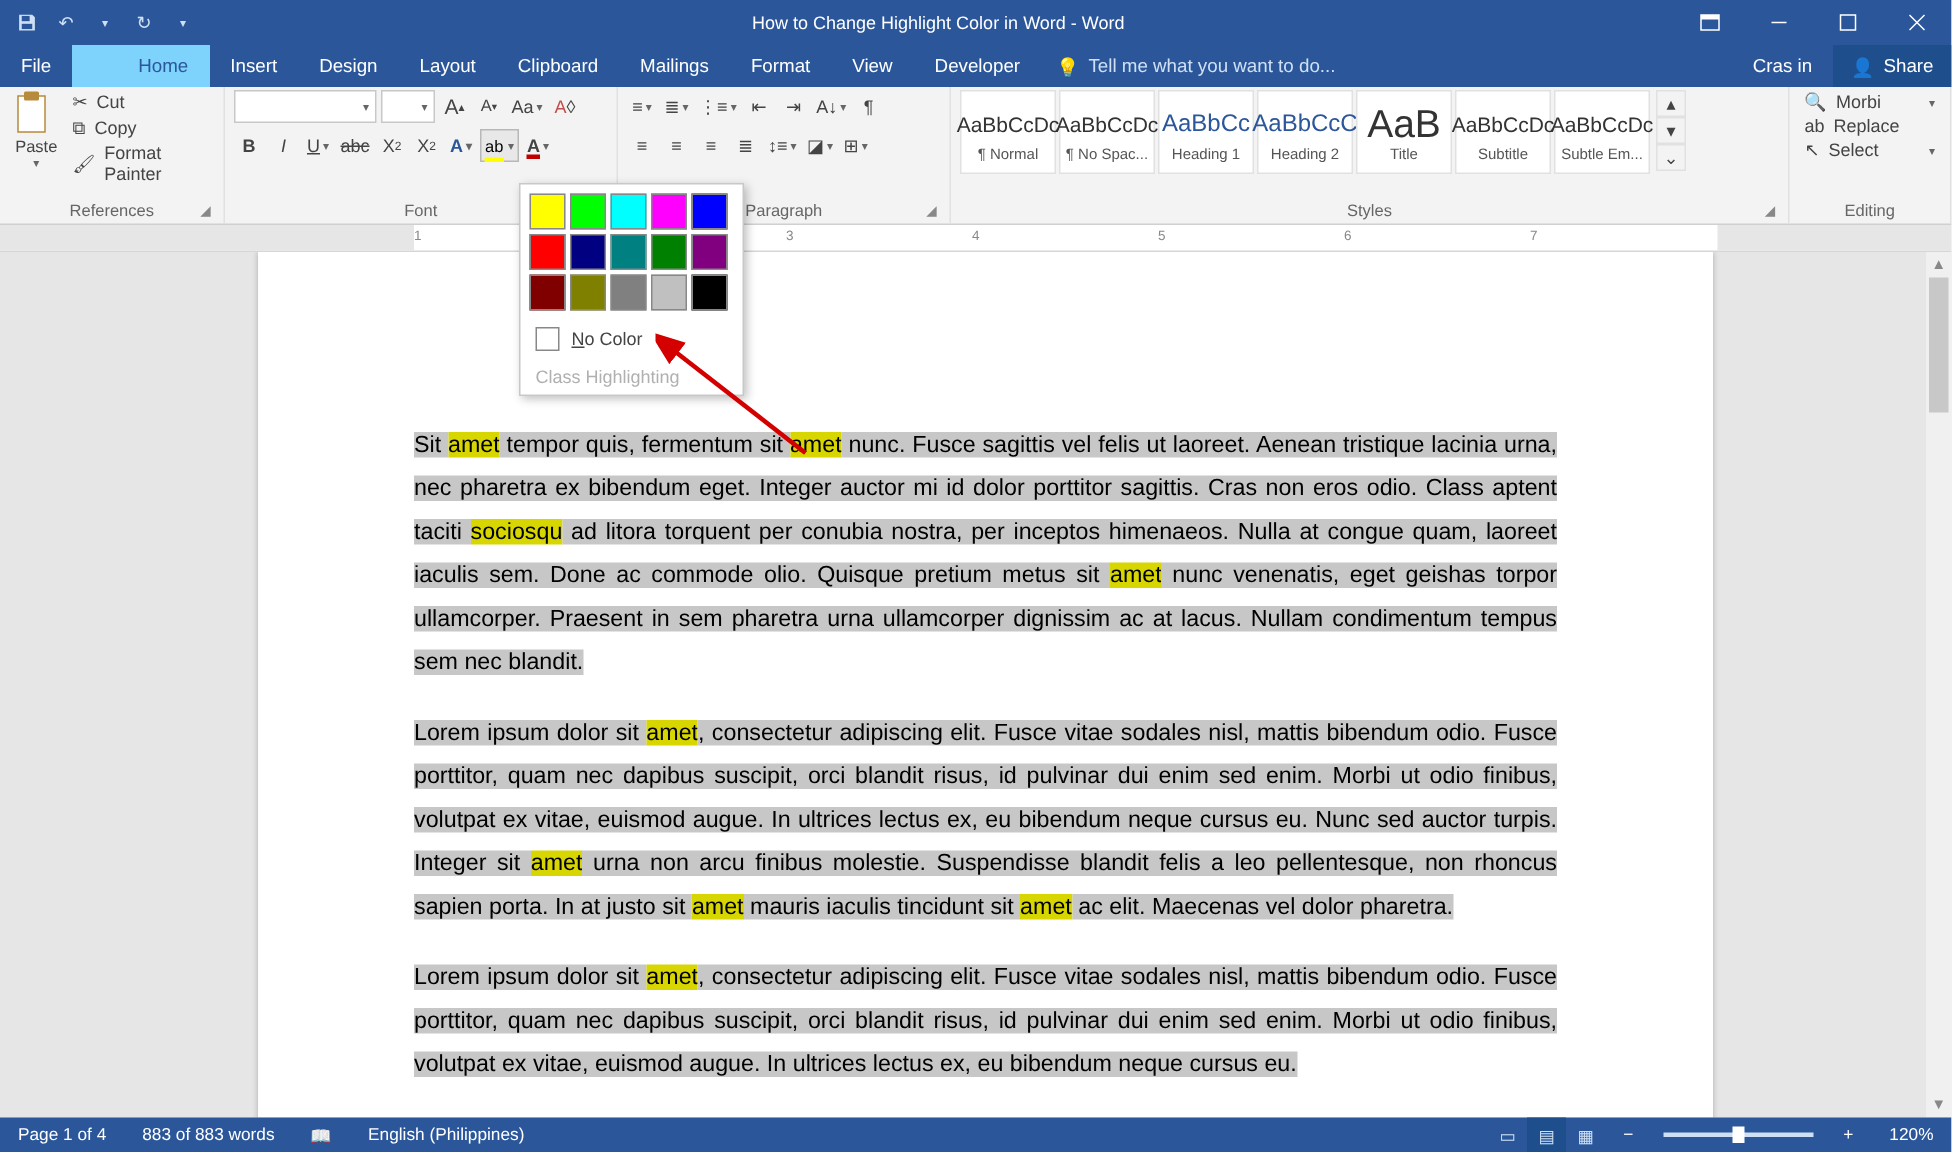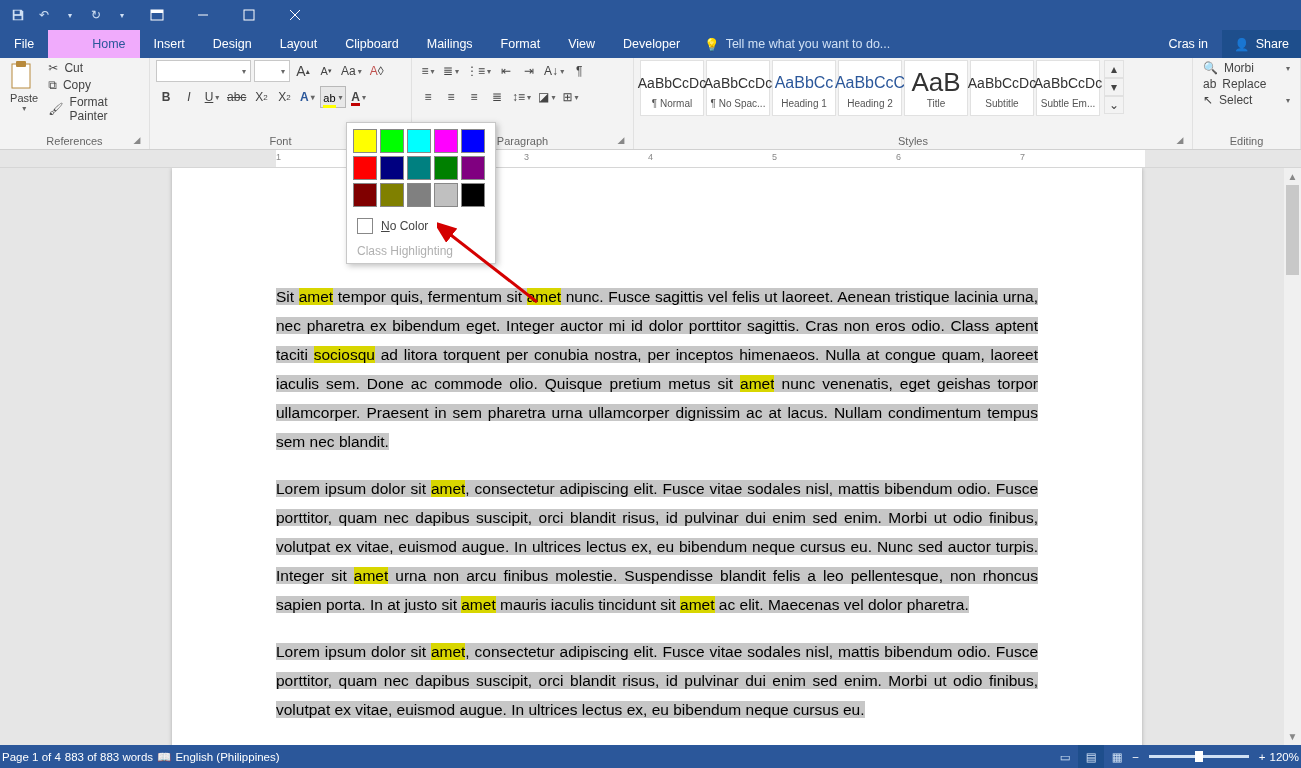--- a/index.html
+++ b/index.html
@@ -10,21 +10,21 @@
 .titlebar .qat { display: flex; align-items: center; gap: 2px; padding-left: 6px; }
 .titlebar .qat .qbtn { width: 24px; height: 24px; display:flex; align-items:center; justify-content:center; color:#cfe0f4; cursor:pointer;}
 .titlebar .title-text { flex: 1; text-align: center; font-size: 12px; color:#fff; }
 .titlebar .wincontrols { display:flex; }
 .titlebar .wincontrols .wbtn { width: 46px; height:30px; display:flex; align-items:center; justify-content:center; color:#fff; cursor:pointer;}
 
 
 .menubar { background:#2b579a; height:28px; display:flex; align-items:stretch; font-size:12.5px; }
 .menubar .mtab { padding:0 14px; display:flex; align-items:center; color:#fff; cursor:pointer;}
 .menubar .mtab.file { background:#2b579a; }
-.menubar .mtab.active { background:#f0abfc; color:#2b579a;padding-left:44px; }
+.menubar .mtab.active { background:#7dd3fc; color:#2b579a;padding-left:44px; }
 .menubar .tellme { display:flex; align-items:center; color:#cfe0f4; padding-left:10px; gap:6px;}
 .menubar .spacer { flex:1; }
 .menubar .signin { color:#fff; padding:0 14px; display:flex; align-items:center; cursor:pointer;}
 .menubar .share { background:#1e4e8c; color:#fff; padding:0 12px; display:flex; align-items:center; gap:6px; cursor:pointer;}
 
 
 .ribbon { background:#f3f3f3; height:92px; border-bottom:1px solid #d0d0d0; display:flex; position:relative;}
 .group { border-right:1px solid #e1e1e1; padding:2px 6px 0 6px; display:flex; flex-direction:column; justify-content:space-between;}
 .group .glabel { font-size:11px; color:#666; text-align:center; padding-bottom:2px; position:relative;}
 .group .glabel .launcher{position:absolute; right:0; bottom:2px; width:12px;height:12px; font-size:9px; color:#888; cursor:pointer;}
@@ -73,21 +73,21 @@
 .hl{background:#d8d600;}
 
 
 .vscroll{position:absolute; right:0; top:168px; bottom:23px; width:17px; background:#f0f0f0;}
 .vscroll .thumb{position:absolute; left:2px; right:2px; top:0; height:90px; background:#c8c8c8;}
 .vscroll .arr{height:17px; display:flex;align-items:center;justify-content:center;color:#888;font-size:10px;cursor:pointer;}
 .vscroll .track{position:absolute; top:17px; bottom:17px; left:0; right:0;}
 
 
 .statusbar{position:absolute; bottom:0; left:0; right:0; height:23px; background:#2b579a; color:#fff; display:flex; align-items:center; font-size:11.5px;}
-.statusbar .sitem{padding:0 2px; display:flex; align-items:center; gap:4px; cursor:pointer;}
+.statusbar .sitem{padding:0 12px; display:flex; align-items:center; gap:4px; cursor:pointer;}
 .statusbar .spacer{flex:1;}
 .statusbar .viewbtn{width:26px;height:23px;display:flex;align-items:center;justify-content:center;color:#cfe0f4;cursor:pointer;}
 .zoomslider{width:100px;height:3px;background:#cfe0f4;position:relative;margin:0 8px;}
 .zoomslider .zthumb{position:absolute;left:46px;top:-4px;width:8px;height:11px;background:#fff;}
 </style>
 </head>
 <body>
 
 <div class="titlebar">
   <div class="qat">
@@ -96,20 +96,21 @@
           <path fill="#cfe0f4" d="M2 2h10l2 2v10H2z"></path>
           <rect x="4" y="3" width="6" height="4" fill="#2b579a"></rect>
           <rect x="4" y="9" width="8" height="4" fill="#2b579a"></rect>
         </svg>
       </div>
     <div class="qbtn">↶</div>
     <div class="qbtn" style="font-size:8px;">▾</div>
     <div class="qbtn">↻</div>
     <div class="qbtn" style="font-size:8px;">▾</div>
   </div>
+  <div class="title-text">How to Change Highlight Color in Word - Word</div>
   <div class="wincontrols">
     <div class="wbtn">
         <svg width="14" height="12">
           <rect x="1" y="1" width="12" height="10" fill="none" stroke="#fff"></rect>
           <rect x="1" y="1" width="12" height="3" fill="#fff"></rect>
         </svg>
       </div>
     <div class="wbtn">
         <svg width="12" height="12">
           <line x1="1" y1="6" x2="11" y2="6" stroke="#fff" stroke-width="1"></line>

